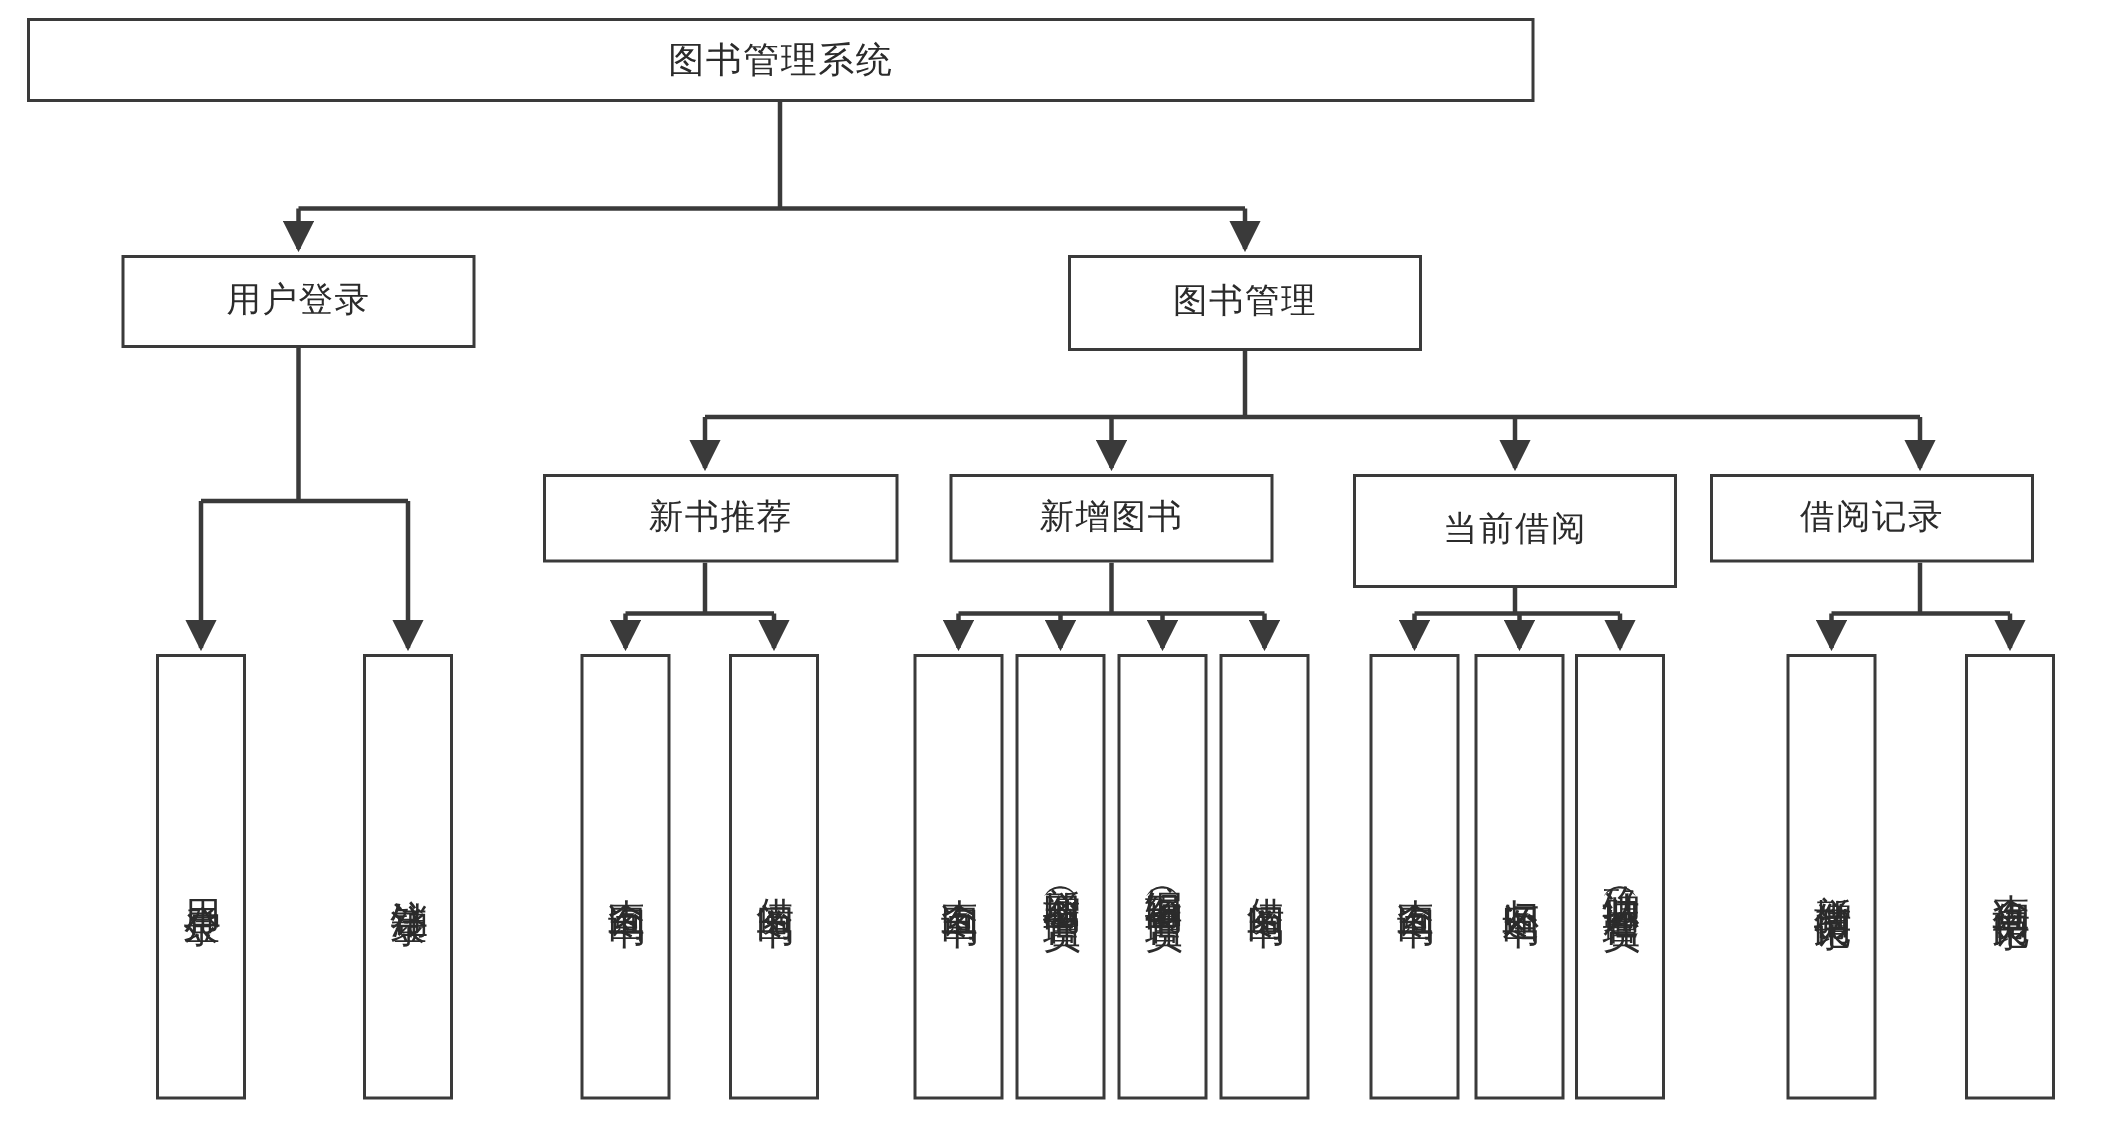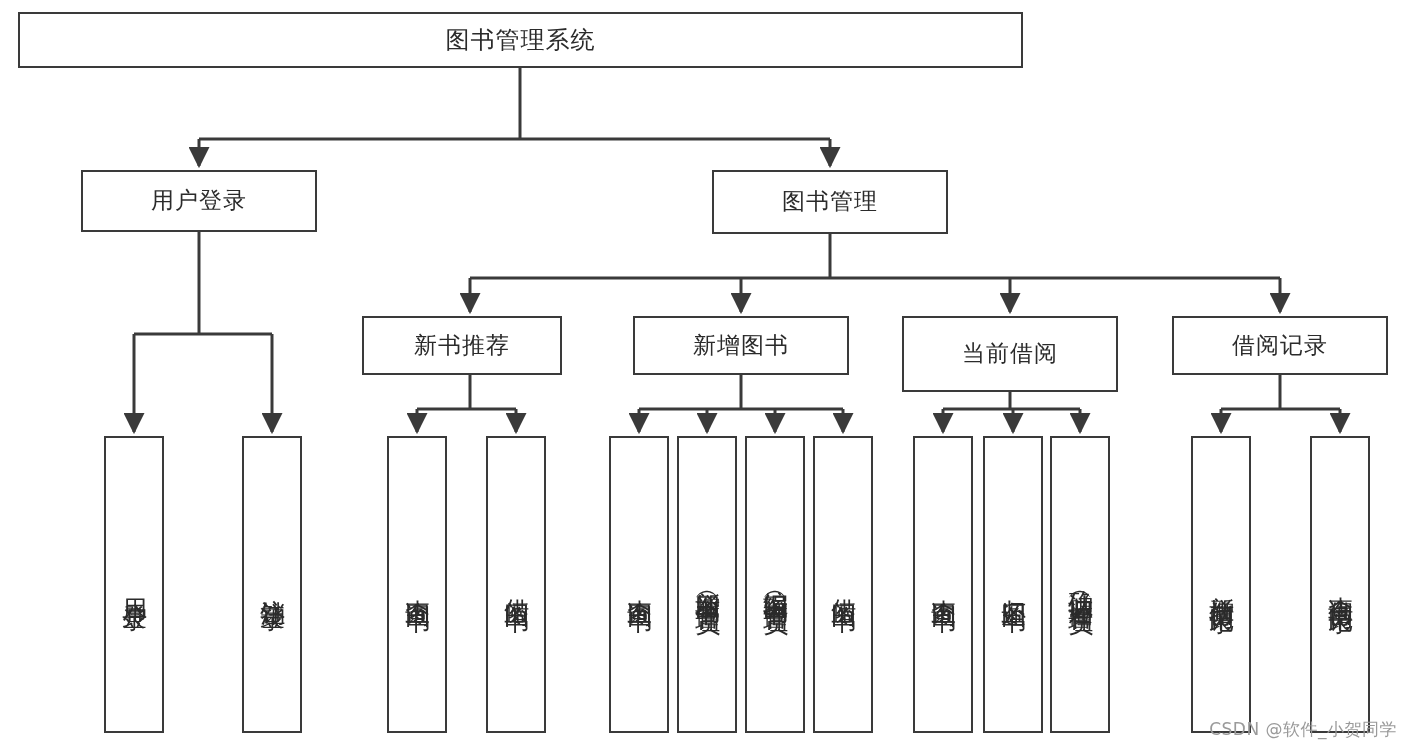--- a/index.html
+++ b/index.html
@@ -120,30 +120,30 @@
   <div id="nodes-layer">
       <div class="node node-root node-h" style="left: 18px; top: 12px; width: 1005px; height: 56px;">
         <span>图书管理系统</span>
       </div>
       <div class="node node-h" style="left: 81px; top: 170px; width: 236px; height: 62px;">
         <span>用户登录</span>
       </div>
       <div class="node node-h" style="left: 712px; top: 170px; width: 236px; height: 64px;">
         <span>图书管理</span>
       </div>
-      <div class="node node-h" style="left: 362px; top: 316px; width: 200px; height: 59px; align-items: center;">
+      <div class="node node-h" style="left: 362px; top: 316px; width: 237px; height: 59px; align-items: center;">
         <span>新书推荐</span>
       </div>
       <div class="node node-h" style="left: 633px; top: 316px; width: 216px; height: 59px;">
         <span>新增图书</span>
       </div>
       <div class="node node-h" style="left: 902px; top: 316px; width: 216px; height: 76px;">
         <span>当前借阅</span>
       </div>
-      <div class="node node-h" style="left: 1172px; top: 316px; width: 216px; height: 59px;">
+      <div class="node node-h" style="left: 1140px; top: 316px; width: 216px; height: 59px;">
         <span>借阅记录</span>
       </div>
       <div class="node node-v" style="left: 104px; top: 436px; width: 60px; height: 297px;">
         <span class="vtext">用户登录</span>
       </div>
       <div class="node node-v" style="left: 242px; top: 436px; width: 60px; height: 297px;">
         <span class="vtext">注销登录</span>
       </div>
       <div class="node node-v" style="left: 387px; top: 436px; width: 60px; height: 297px;">
         <span class="vtext">查询图书</span>
@@ -173,14 +173,13 @@
         <span class="vtext">确认归还（管理员）</span>
       </div>
       <div class="node node-v" style="left: 1191px; top: 436px; width: 60px; height: 297px;">
         <span class="vtext">新增借阅记录</span>
       </div>
       <div class="node node-v" style="left: 1310px; top: 436px; width: 60px; height: 297px;">
         <span class="vtext">查询借阅记录</span>
       </div>
     </div>
 
-  <div class="watermark">CSDN @软件_小贺同学</div>
 </div>
 
 </body></html>

